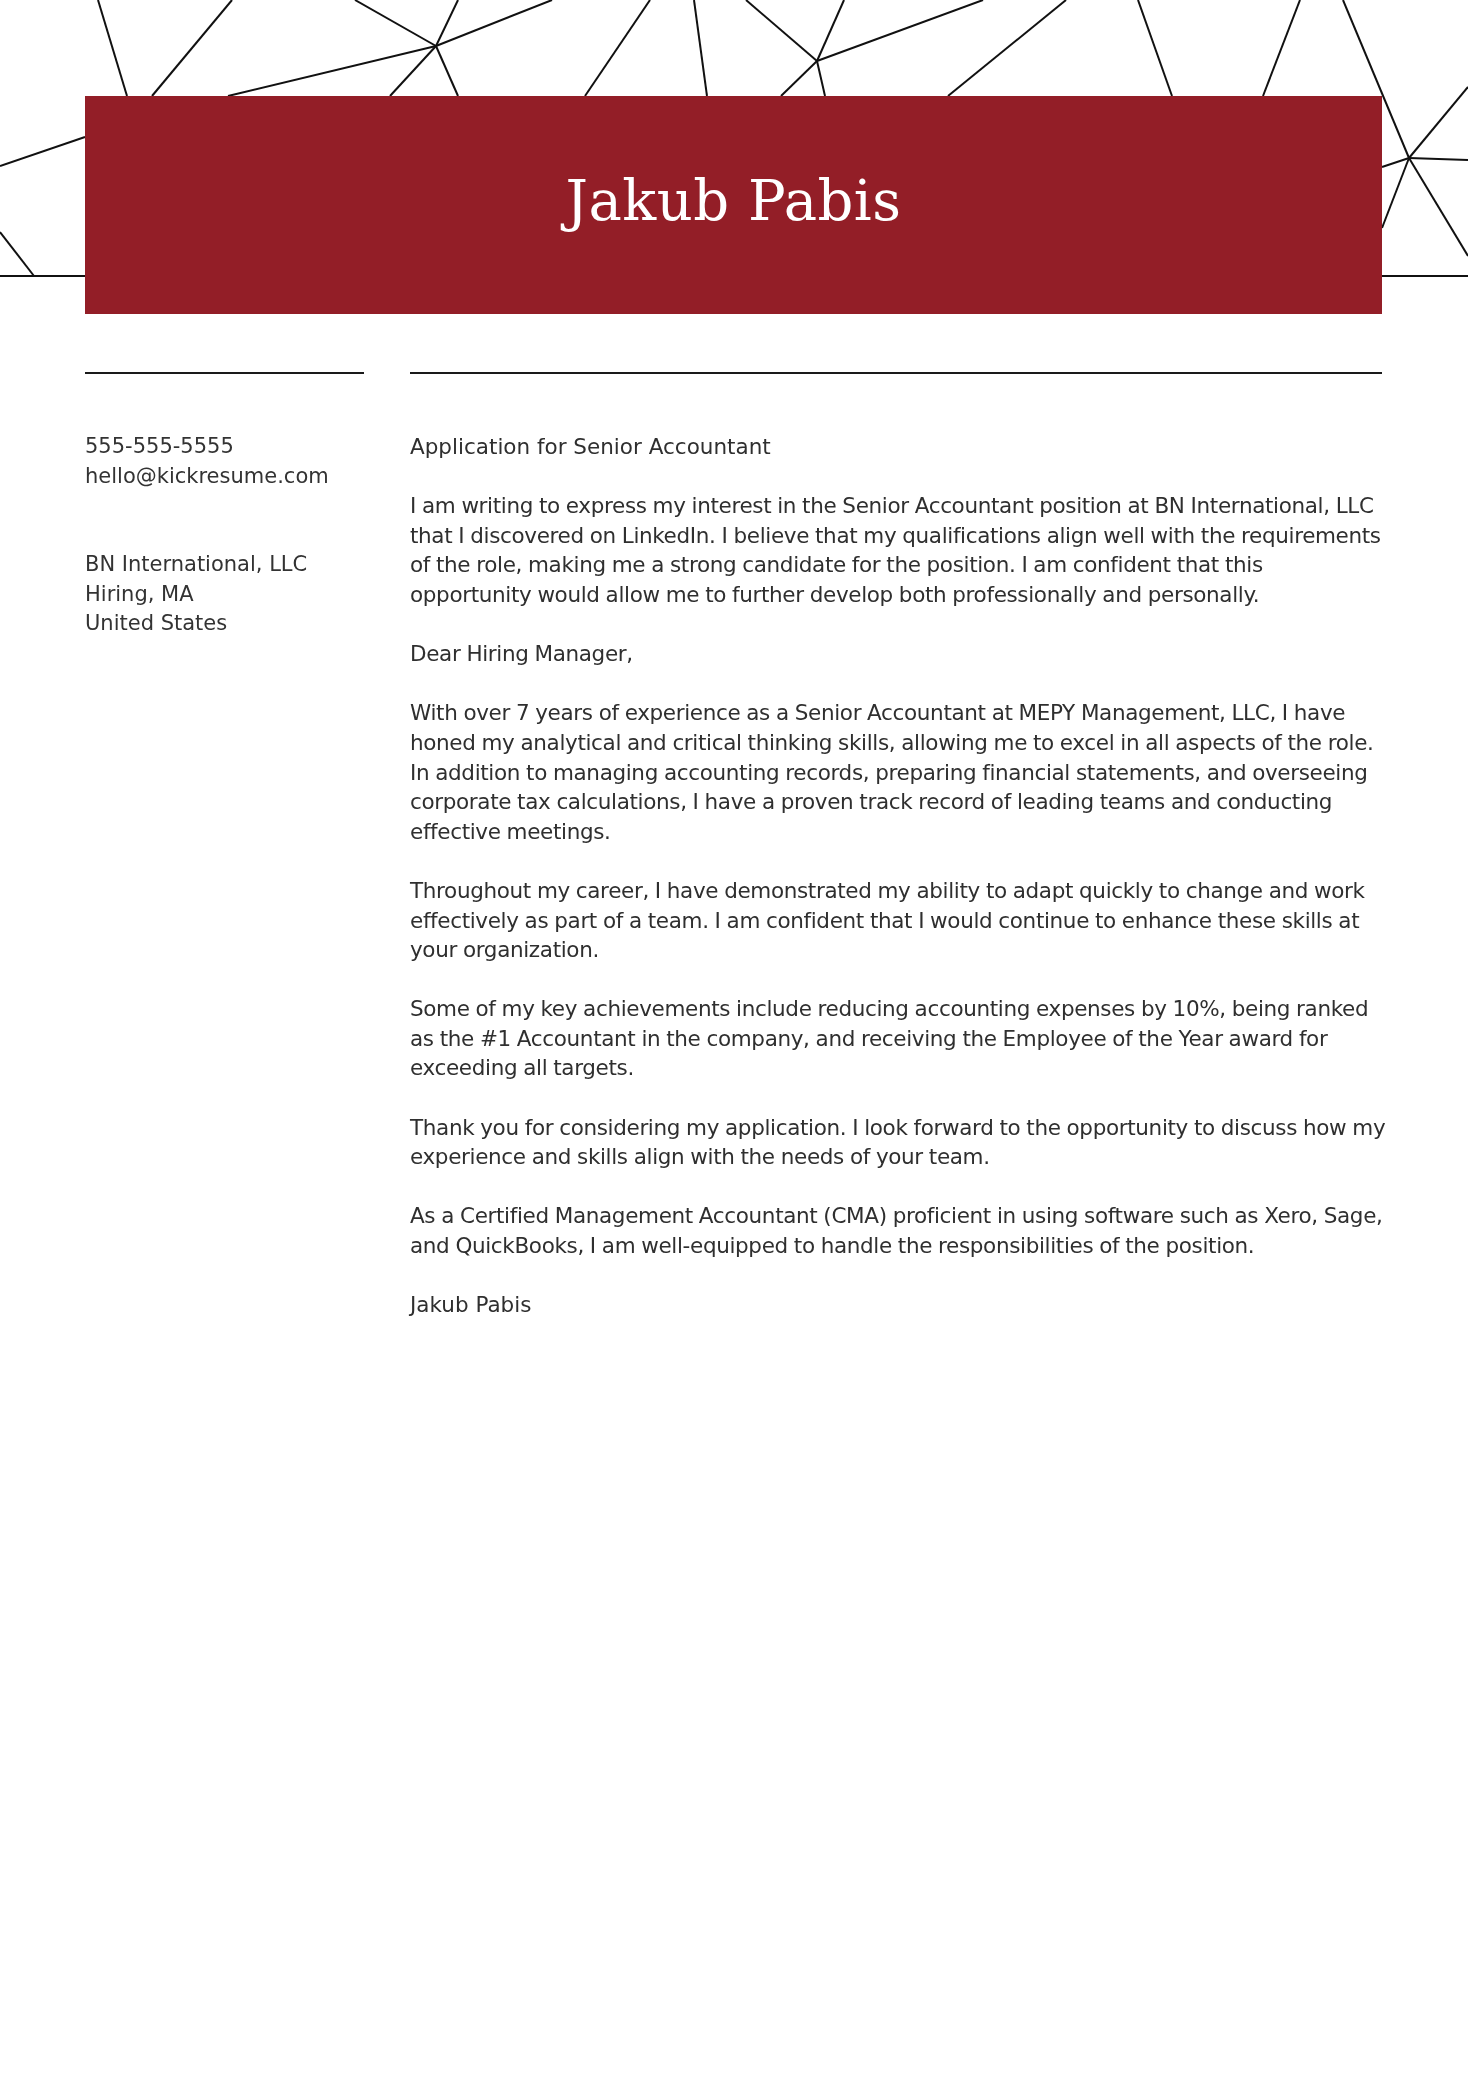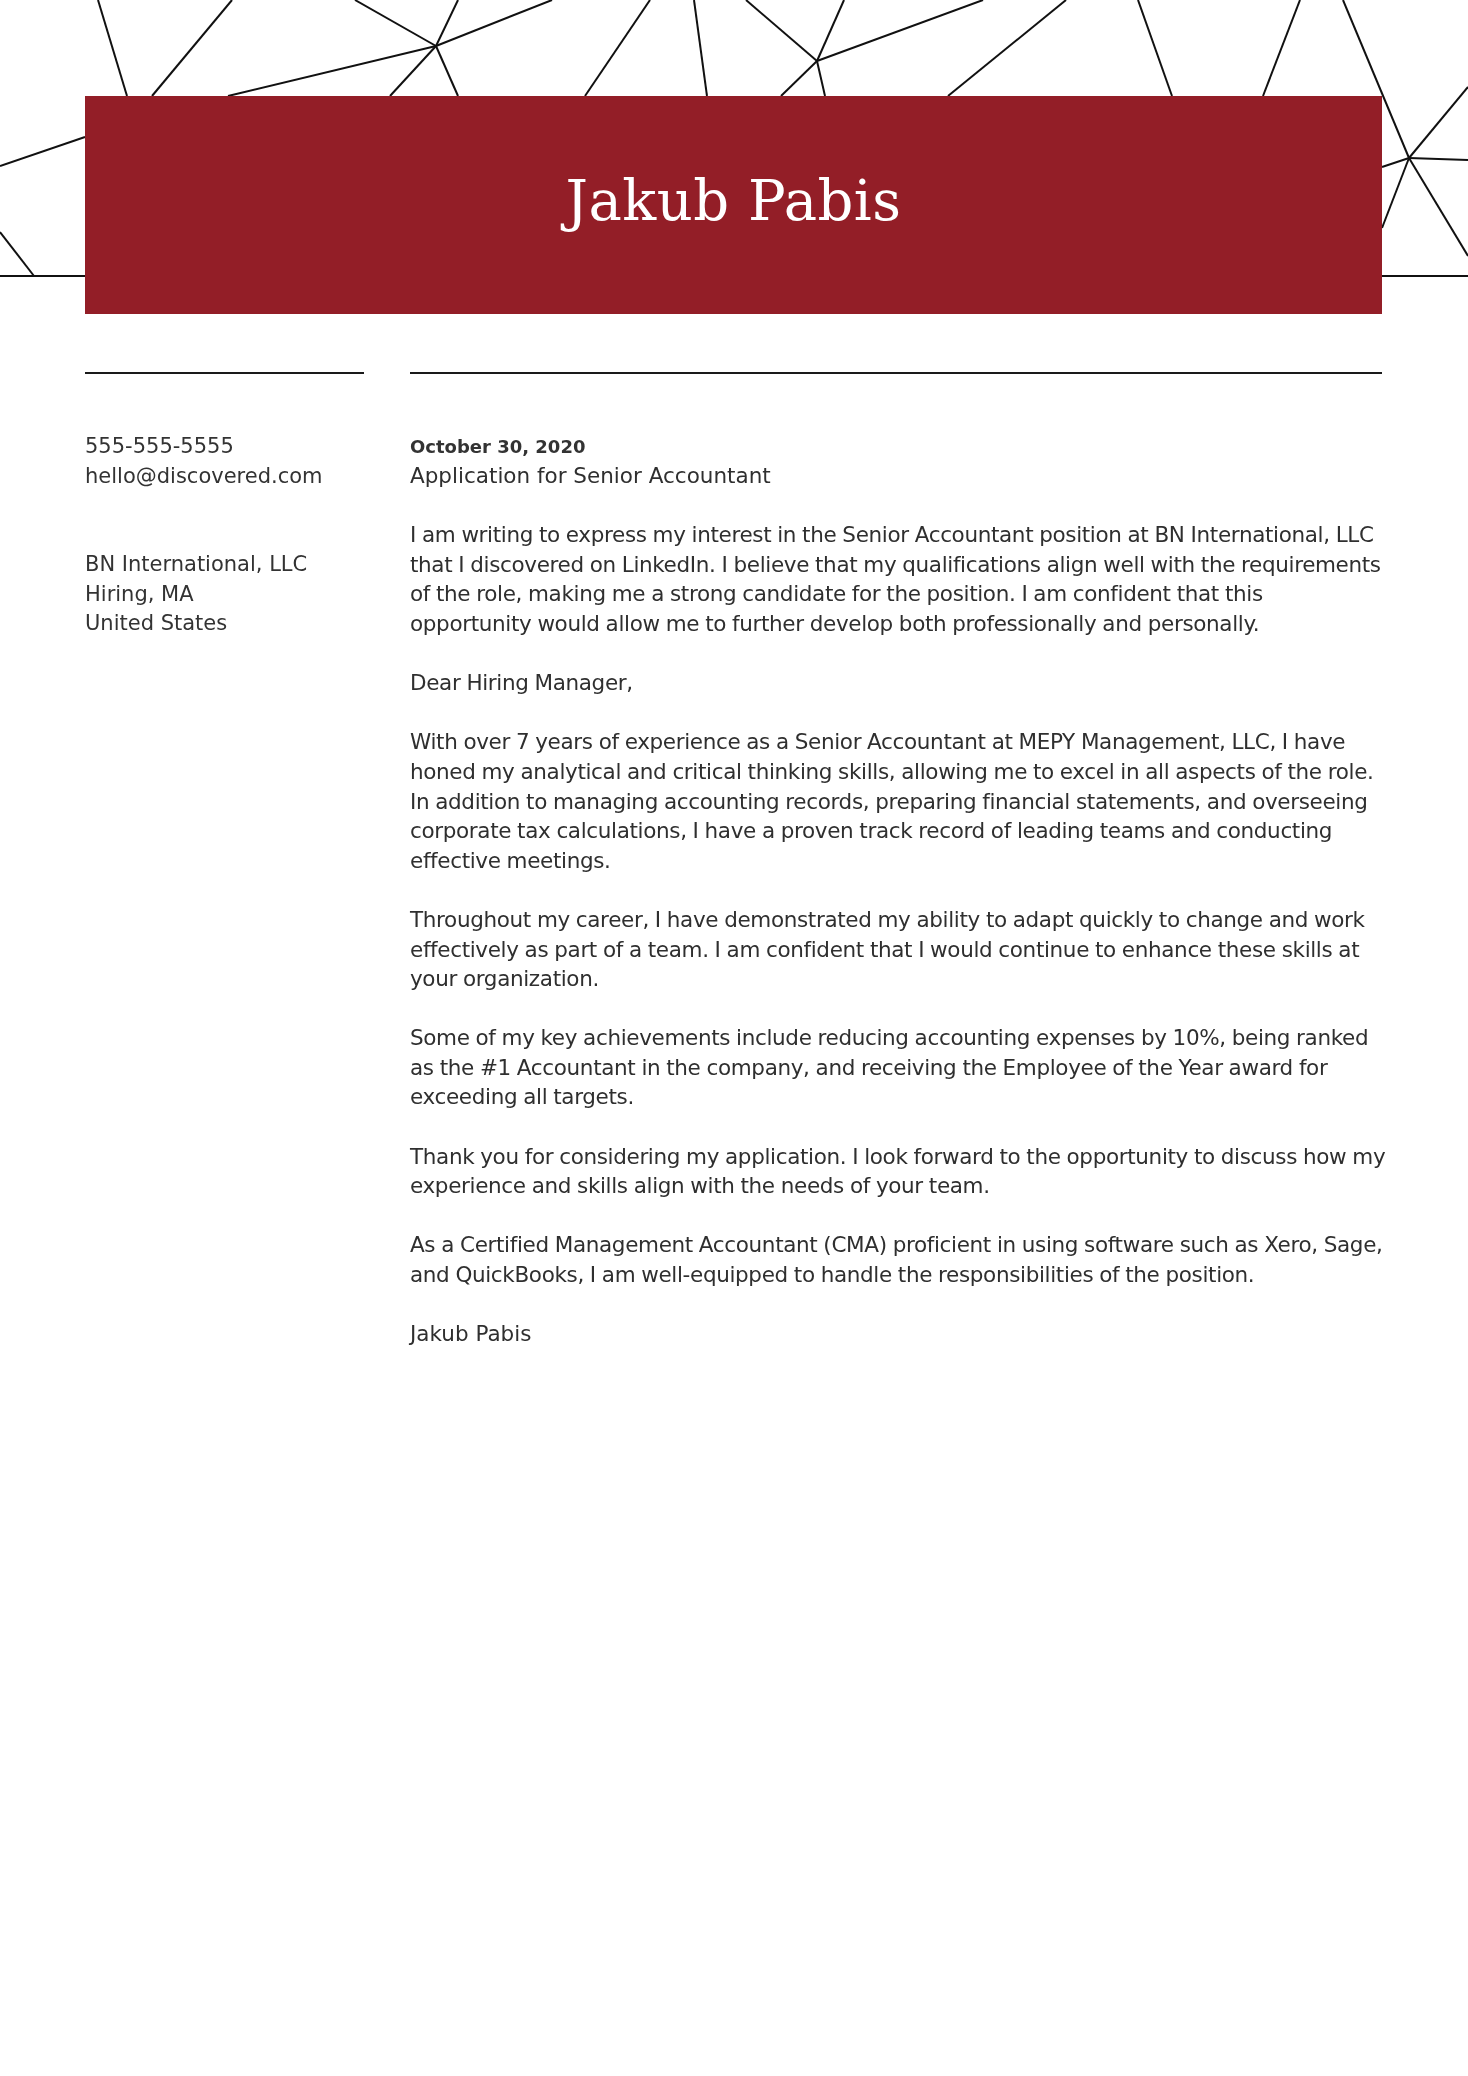--- a/index.html
+++ b/index.html
@@ -128,29 +128,28 @@
 
 <div class="header-band">
   <div class="header-name">Jakub Pabis</div>
 </div>
 
 <div class="rule rule-left"></div>
 <div class="rule rule-right"></div>
 
 <div class="sidebar">
   <div>555-555-5555</div>
-  <div>hello@discovered.com</div>
+  <div>hello@kickresume.com</div>
   <div class="gap"></div>
   <div>BN International, LLC</div>
   <div>Hiring, MA</div>
   <div>United States</div>
 </div>
 
 <div class="letter">
-  <div class="date">October 30, 2020</div>
   <div class="subject">Application for Senior Accountant</div>
   <p>I am writing to express my interest in the Senior Accountant position at BN International, LLC that I discovered on LinkedIn. I believe that my qualifications align well with the requirements of the role, making me a strong candidate for the position. I am confident that this opportunity would allow me to further develop both professionally and personally.</p>
   <p>Dear Hiring Manager,</p>
   <p>With over 7 years of experience as a Senior Accountant at MEPY Management, LLC, I have honed my analytical and critical thinking skills, allowing me to excel in all aspects of the role. In addition to managing accounting records, preparing financial statements, and overseeing corporate tax calculations, I have a proven track record of leading teams and conducting effective meetings.</p>
   <p>Throughout my career, I have demonstrated my ability to adapt quickly to change and work effectively as part of a team. I am confident that I would continue to enhance these skills at your organization.</p>
   <p>Some of my key achievements include reducing accounting expenses by 10%, being ranked as the #1 Accountant in the company, and receiving the Employee of the Year award for exceeding all targets.</p>
   <p>Thank you for considering my application. I look forward to the opportunity to discuss how my experience and skills align with the needs of your team.</p>
   <p>As a Certified Management Accountant (CMA) proficient in using software such as Xero, Sage, and QuickBooks, I am well-equipped to handle the responsibilities of the position.</p>
   <div class="closing">Jakub Pabis</div>
 </div>

